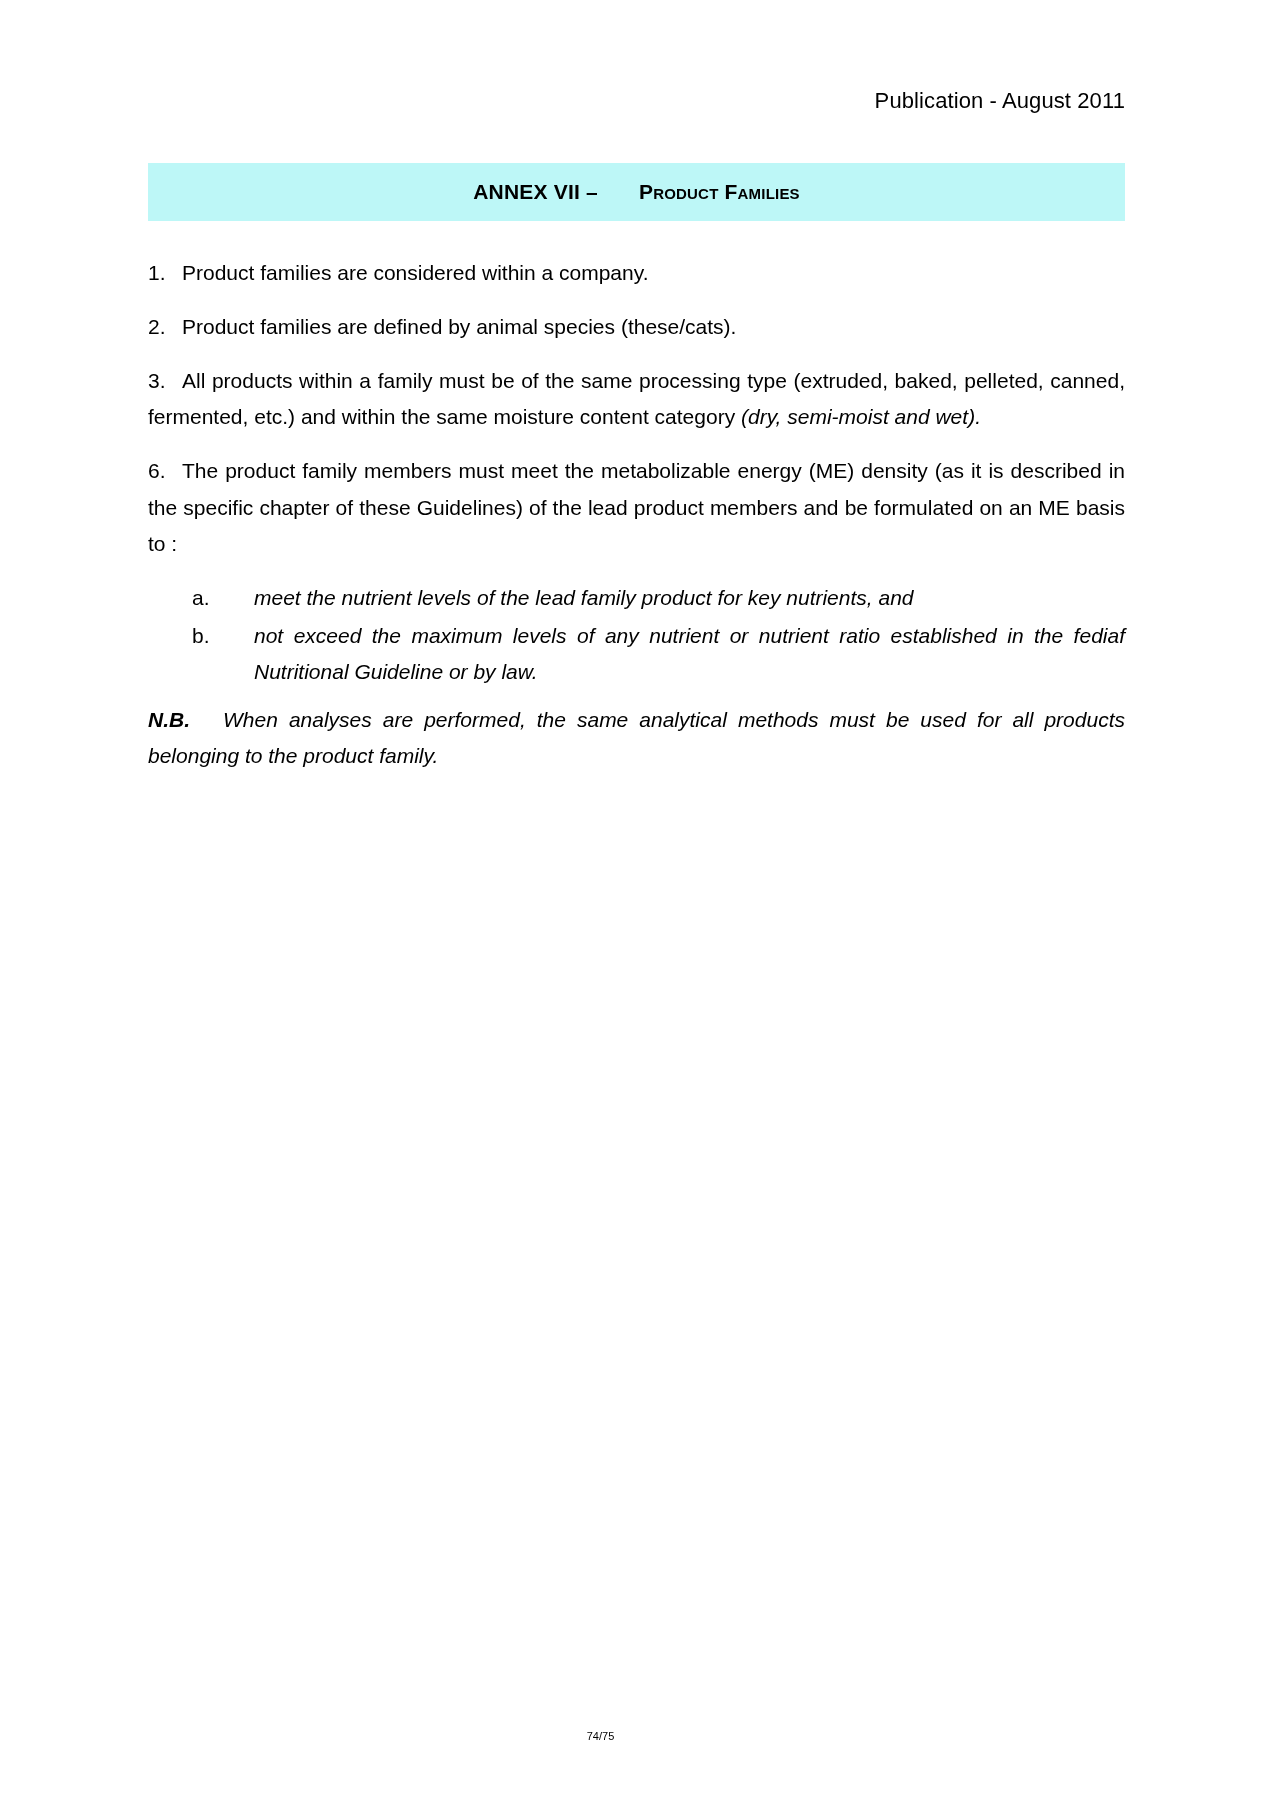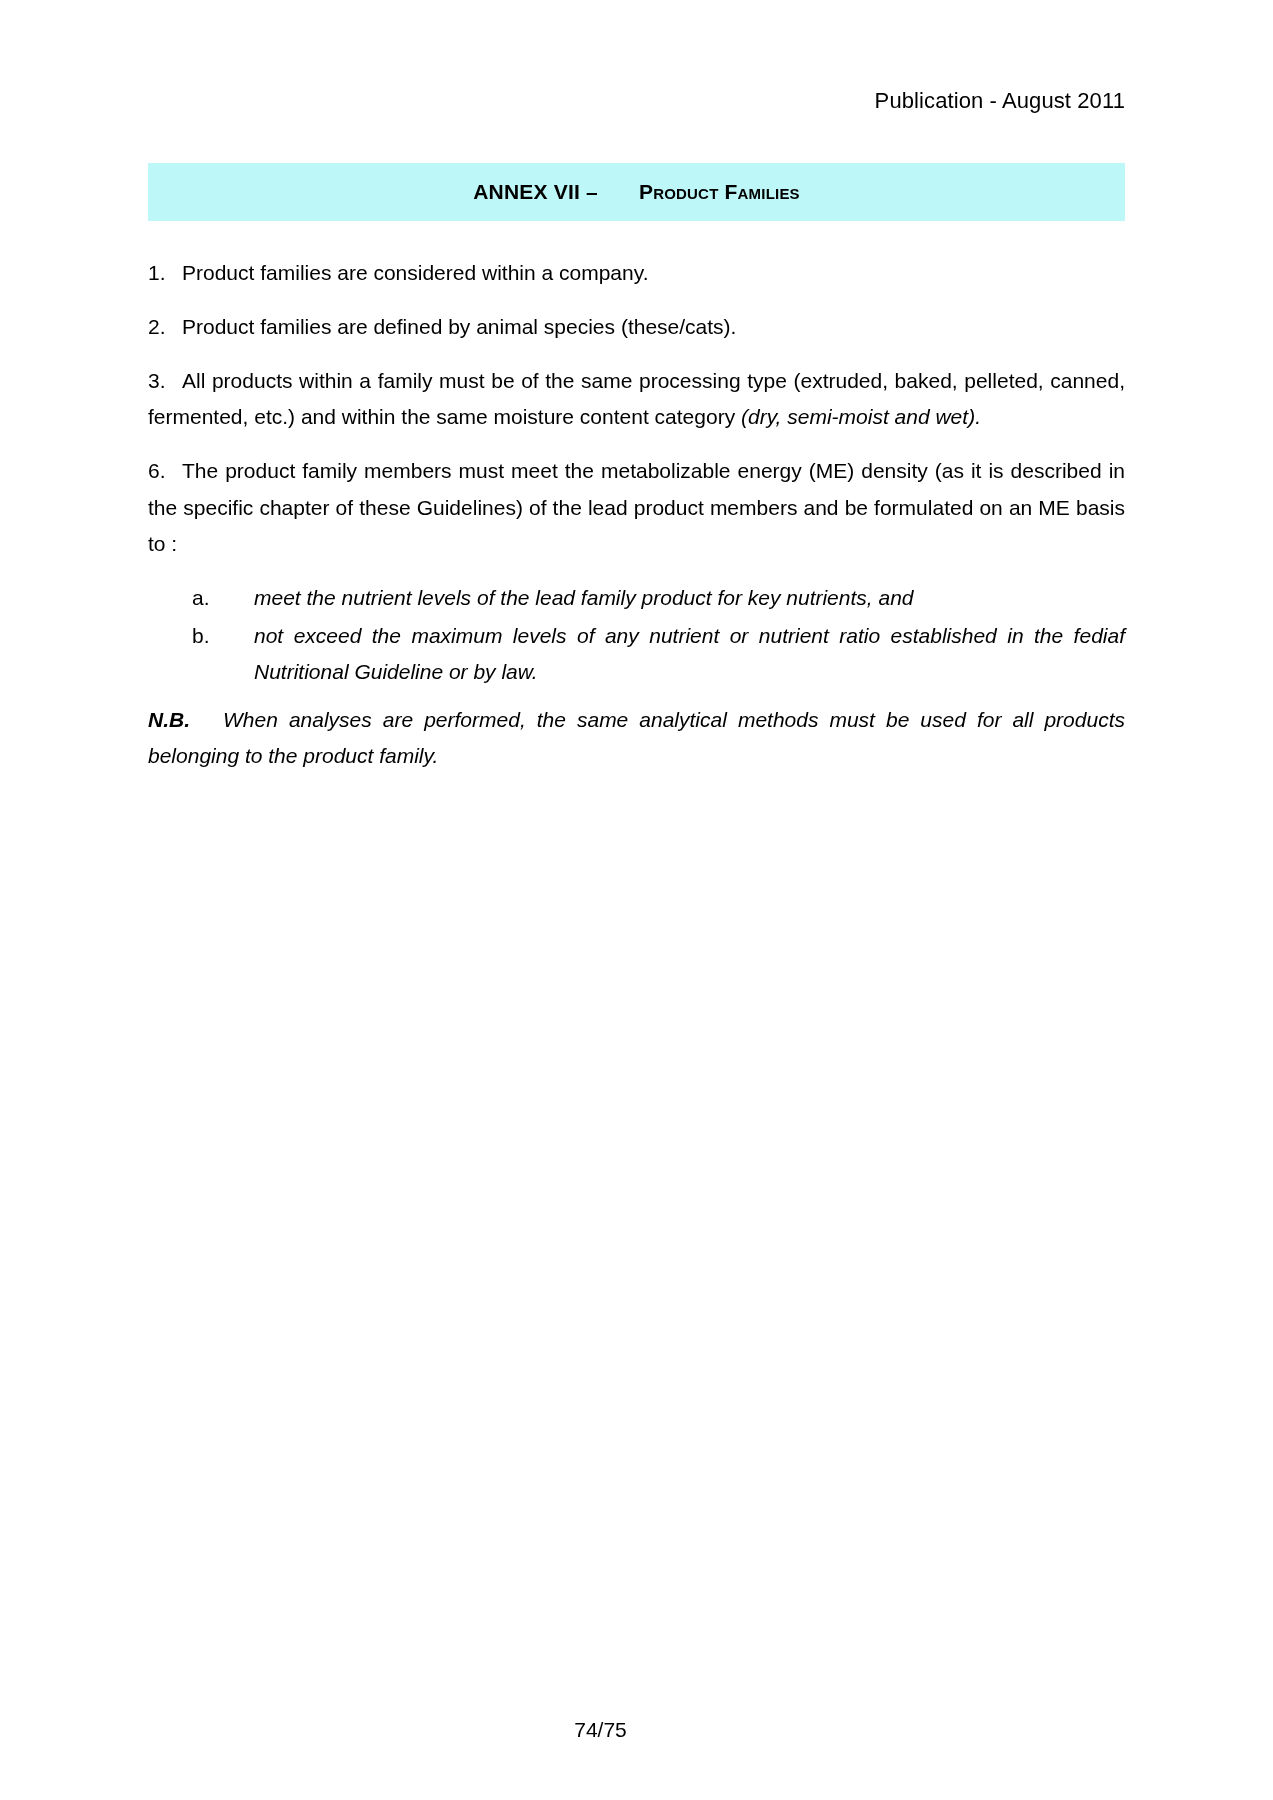--- a/index.html
+++ b/index.html
@@ -92,21 +92,21 @@
   .nb-block {
     margin-top: 40px;
     font-style: italic;
   }
   .footer {
     position: absolute;
     bottom: 58px;
     left: 0;
     width: 1201px;
     text-align: center;
-    font-size: 21px;
+    font-size: 11px;
   }
 </style>
 </head>
 <body>
 
 <div class="page">
 
   <div class="header">
     <span>Publication - August 2011</span>
   </div>

